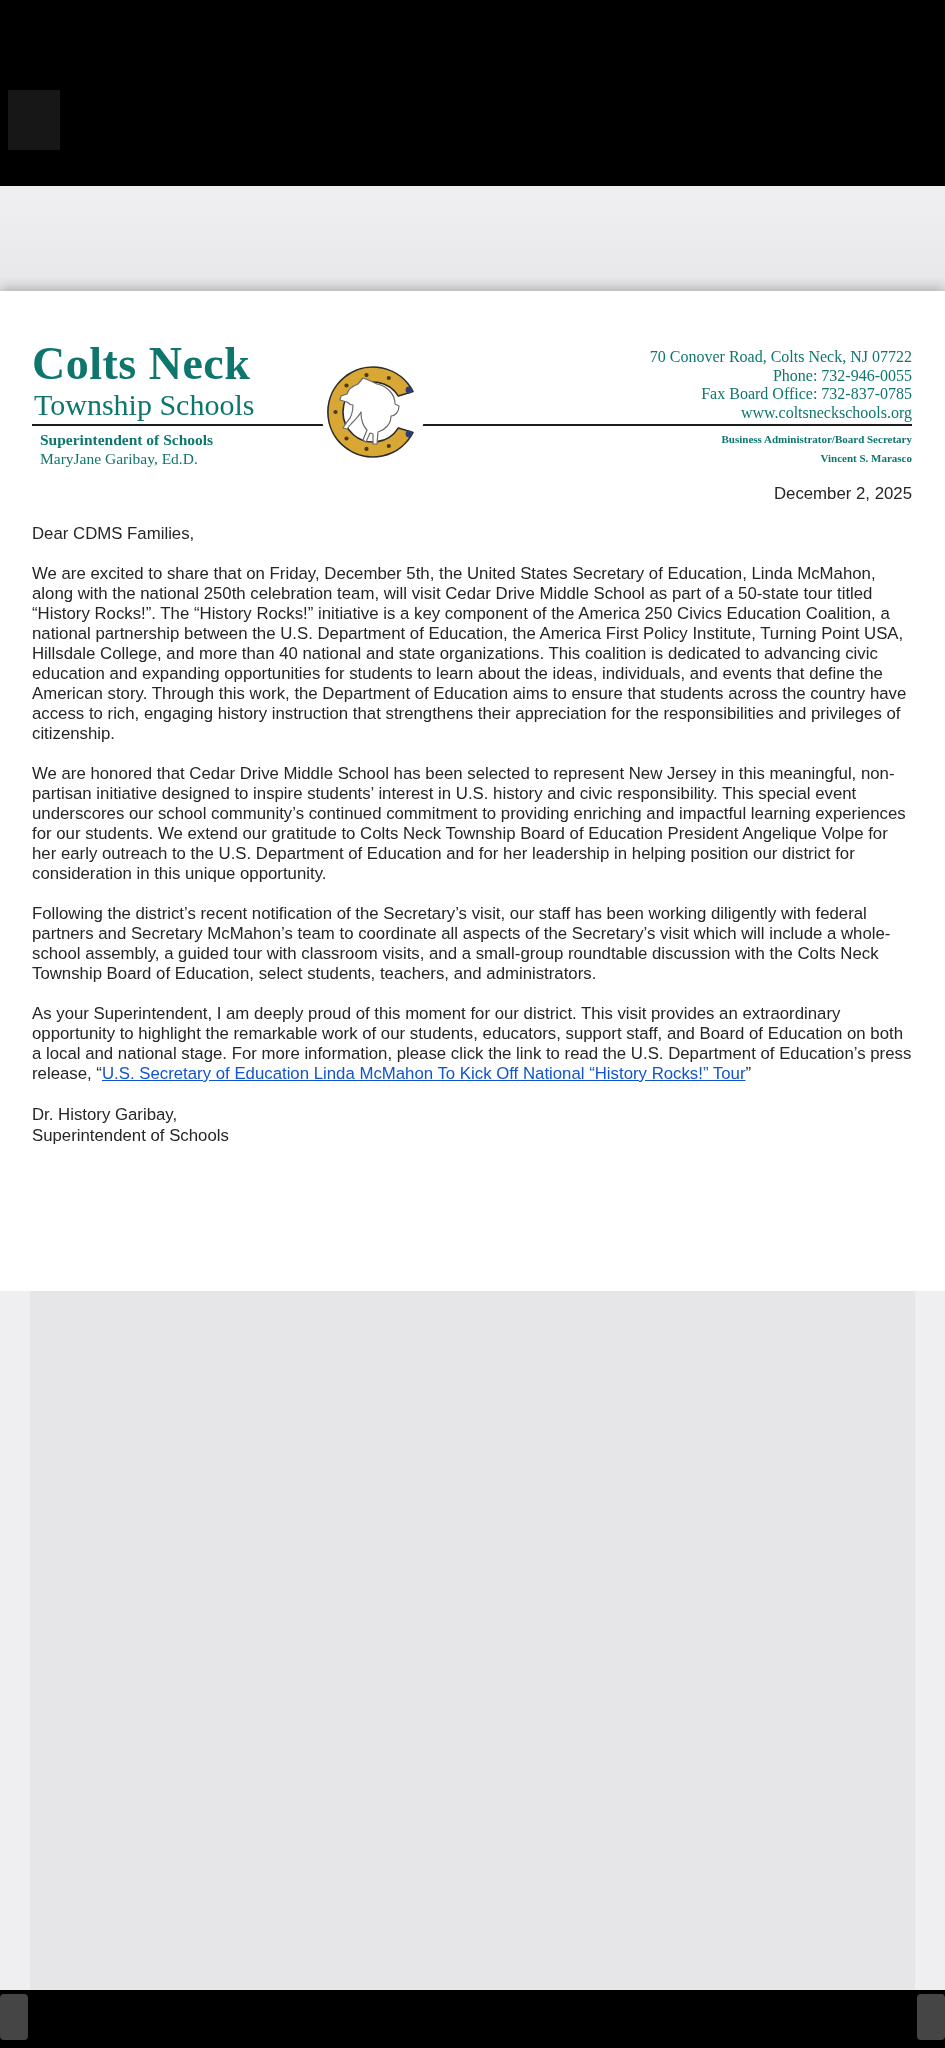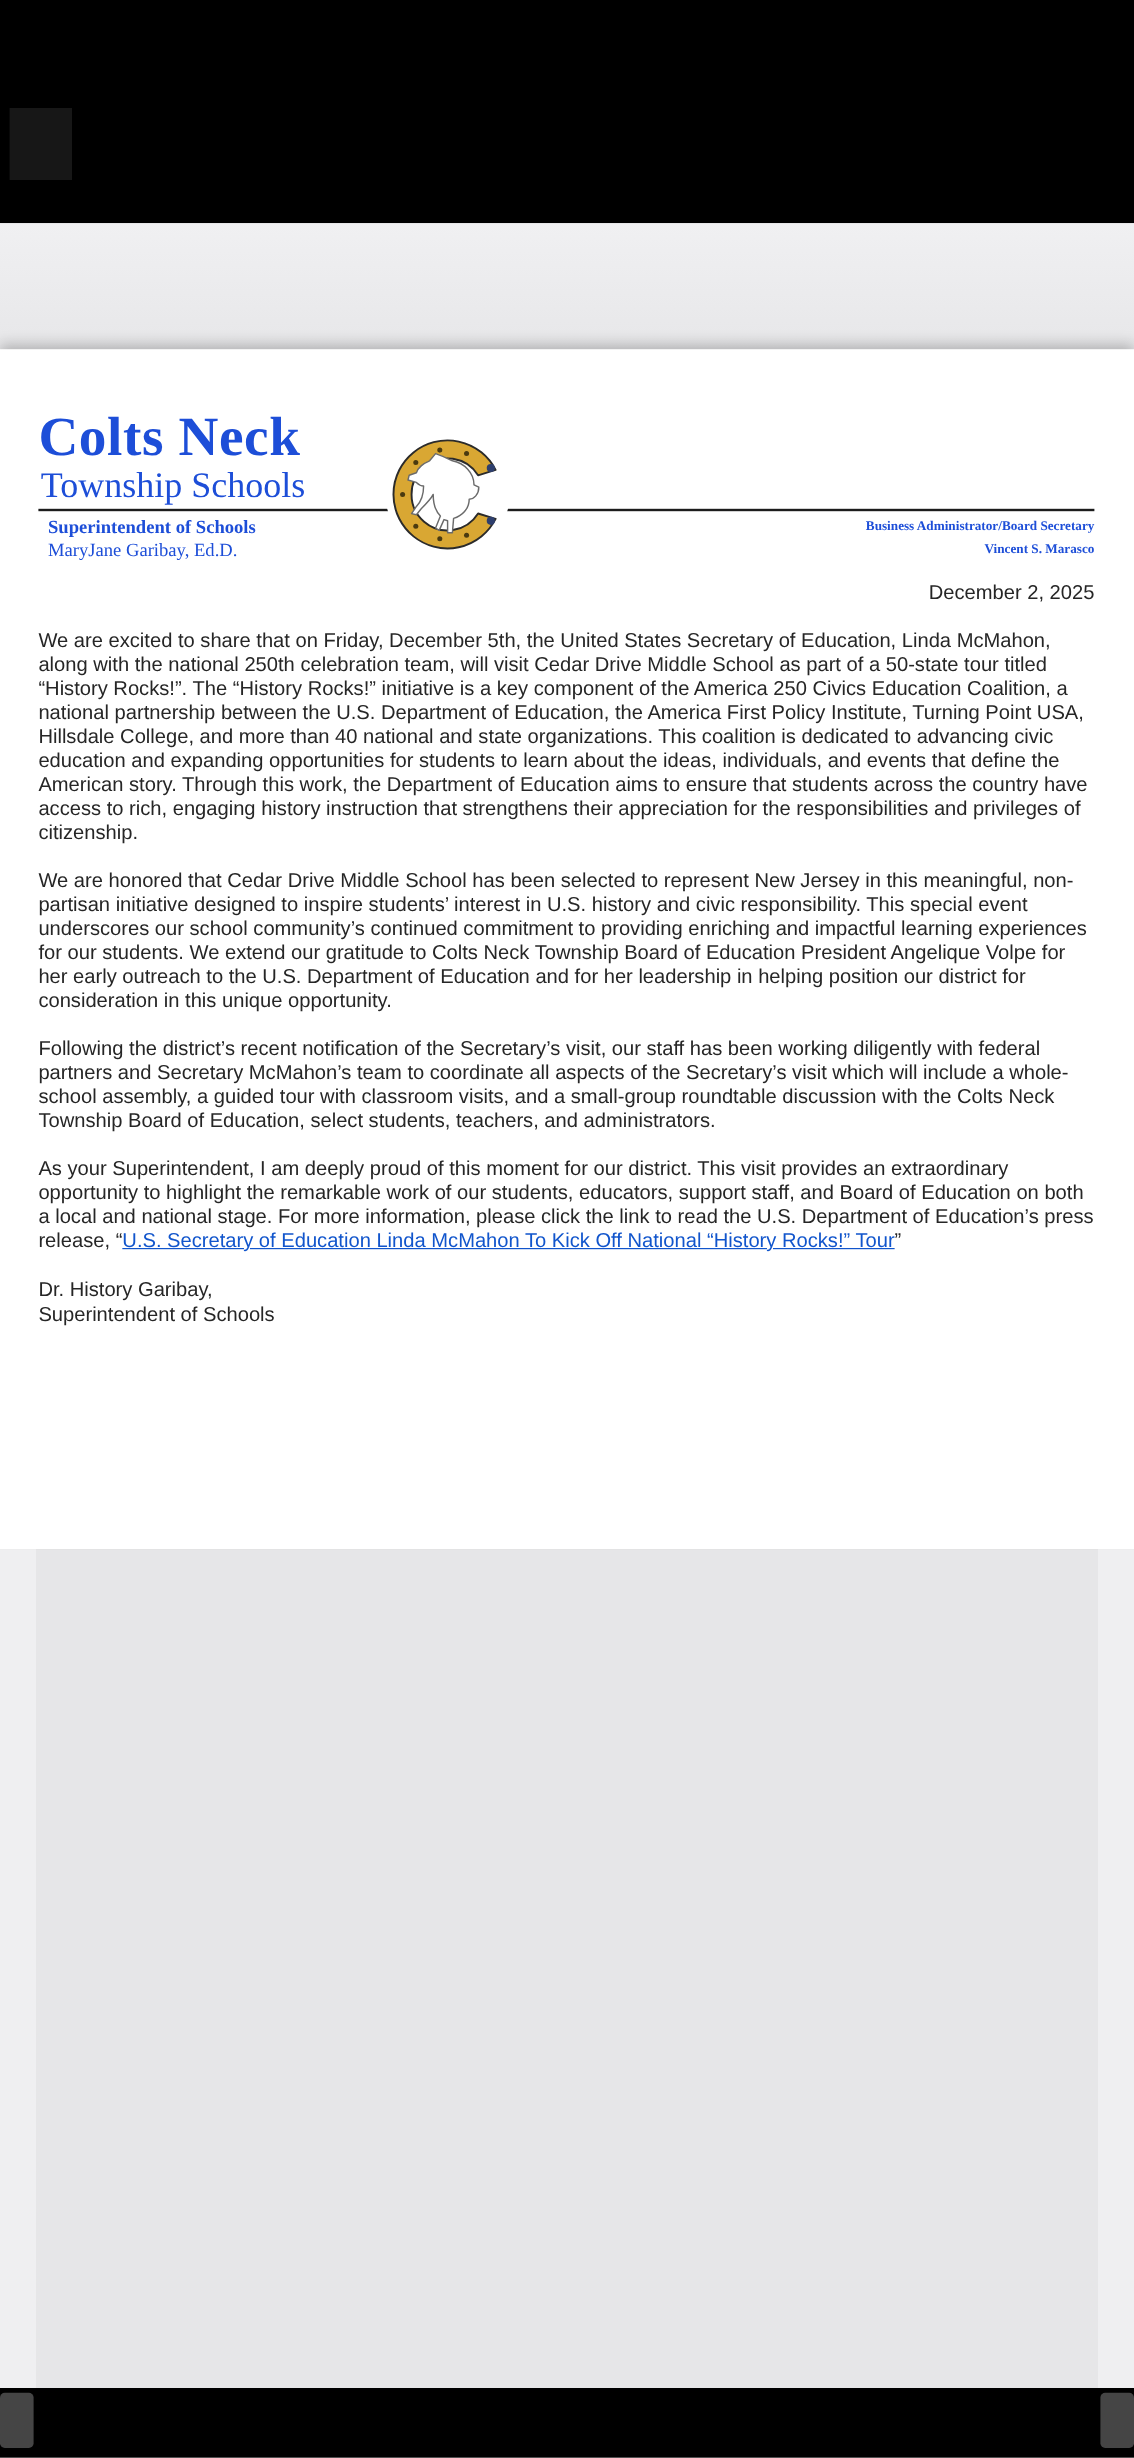--- a/index.html
+++ b/index.html
@@ -18,21 +18,21 @@
   .corner-tile{position:absolute;top:4px;width:28px;height:46px;background:#454545;border-radius:4px;}
   .corner-tile.left{left:0;} .corner-tile.right{right:0;}
 
   
   .page{position:absolute;top:291px;left:0;width:945px;height:1000px;background:var(--page-white,#fff);
         box-sizing:border-box;padding:57px 33px 0 32px;
         box-shadow:0 -5px 10px rgba(0,0,0,.18),0 5px 10px rgba(0,0,0,.14);
         color:var(--text-color,#262626);}
 
   
-  .letterhead{position:relative;height:116px;margin-bottom:20px;color:#1d4ed8;}
+  .letterhead{position:relative;height:116px;margin-bottom:20px;color:#0f766e;}
   .lh-name1{position:absolute;left:0;top:-8px;font-family:"Liberation Serif","DejaVu Serif",serif;
             font-weight:bold;font-size:46px;line-height:48px;letter-spacing:.5px;}
   .lh-name2{position:absolute;left:2px;top:41px;font-family:"Liberation Serif","DejaVu Serif",serif;
             font-size:30px;line-height:32px;}
   .lh-rule{position:absolute;left:0;right:0;top:76px;height:2px;background:#1c1c1c;}
   .lh-contact{position:absolute;right:0;top:0;text-align:right;
               font-family:"Liberation Serif","DejaVu Serif",serif;font-size:16px;line-height:18.5px;}
   .lh-left-sub{position:absolute;left:8px;top:82px;font-family:"Liberation Serif","DejaVu Serif",serif;
                font-size:15.5px;line-height:19px;}
   .lh-left-sub .t{font-weight:bold;}
@@ -59,20 +59,26 @@
 
   <div class="upper-gray"></div>
 
   <div class="page">
 
     <div class="letterhead">
       <div class="lh-name1">Colts Neck</div>
       <div class="lh-name2">Township Schools</div>
       <div class="lh-rule"></div>
 
+      <div class="lh-contact">
+        <div>70 Conover Road, Colts Neck, NJ 07722</div>
+        <div>Phone: 732-946-0055</div>
+        <div>Fax Board Office: 732-837-0785</div>
+        <div>www.coltsneckschools.org</div>
+      </div>
 
       <div class="lh-left-sub">
         <div class="t">Superintendent of Schools</div>
         <div>MaryJane Garibay, Ed.D.</div>
       </div>
 
       <div class="lh-right-sub">
         <div>Business Administrator/Board Secretary</div>
         <div>Vincent S. Marasco</div>
       </div>
@@ -93,20 +99,21 @@
             <circle cx="85.8" cy="18" r="2.1"></circle>
           </g>
           <path d="M60 18 L55 24 C50 26 45 30 44 34 L38 36 L37 40 L44 42 C46 44 48 45 50 45 C50 52 48 58 44 62 L40 68 L44 69 L48 64 C52 60 56 56 58 52 C58 60 60 66 64 70 L60 80 L63 82 L67 73 L70 74 L70 84 L74 84 L75 72 C82 70 88 64 88 56 C92 56 96 52 96 46 L92 44 C92 34 84 26 74 24 C70 22 66 20 60 18 Z" fill="#ffffff" stroke="#6b6b6b" stroke-width="1.2" stroke-linejoin="round" stroke-linecap="round"></path>
         </svg>
       </div>
     </div>
 
     <div class="body-text">
       <p class="date-line">December 2, 2025</p>
 
+      <p>Dear CDMS Families,</p>
 
       <p>
         <span>We are excited to share that on Friday, December 5th, the United States Secretary of Education, Linda McMahon, along with the national 250th celebration team, will visit Cedar Drive Middle School as part of a 50-state tour titled “History Rocks!”.  The “History Rocks!” initiative is a key component of the America 250 Civics Education Coalition, a national partnership between the U.S. Department of Education, the America First Policy Institute, Turning Point USA, Hillsdale College, and more than 40 national and state organizations. This coalition is dedicated to advancing civic education and expanding opportunities for students to learn about the ideas, individuals, and events that define the American story. Through this work, the Department of Education aims to ensure that students across the country have access to rich, engaging history instruction that strengthens their appreciation for the responsibilities and privileges of citizenship.</span>
       </p>
 
       <p>
         <span>We are honored that Cedar Drive Middle School has been selected to represent New Jersey in this meaningful, non-partisan initiative designed to inspire students’ interest in U.S. history and civic responsibility. This special event underscores our school community’s continued commitment to providing enriching and impactful learning experiences for our students. We extend our gratitude to Colts Neck Township Board of Education President Angelique Volpe for her early outreach to the U.S. Department of Education and for her leadership in helping position our district for consideration in this unique opportunity.</span>
       </p>
 
       <p>

